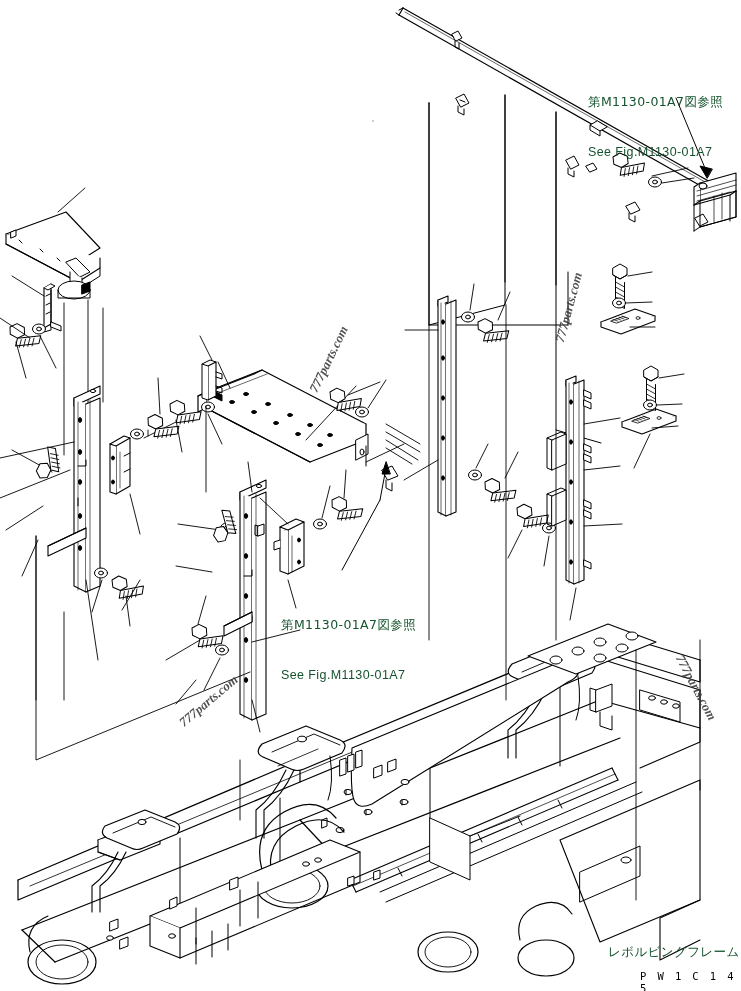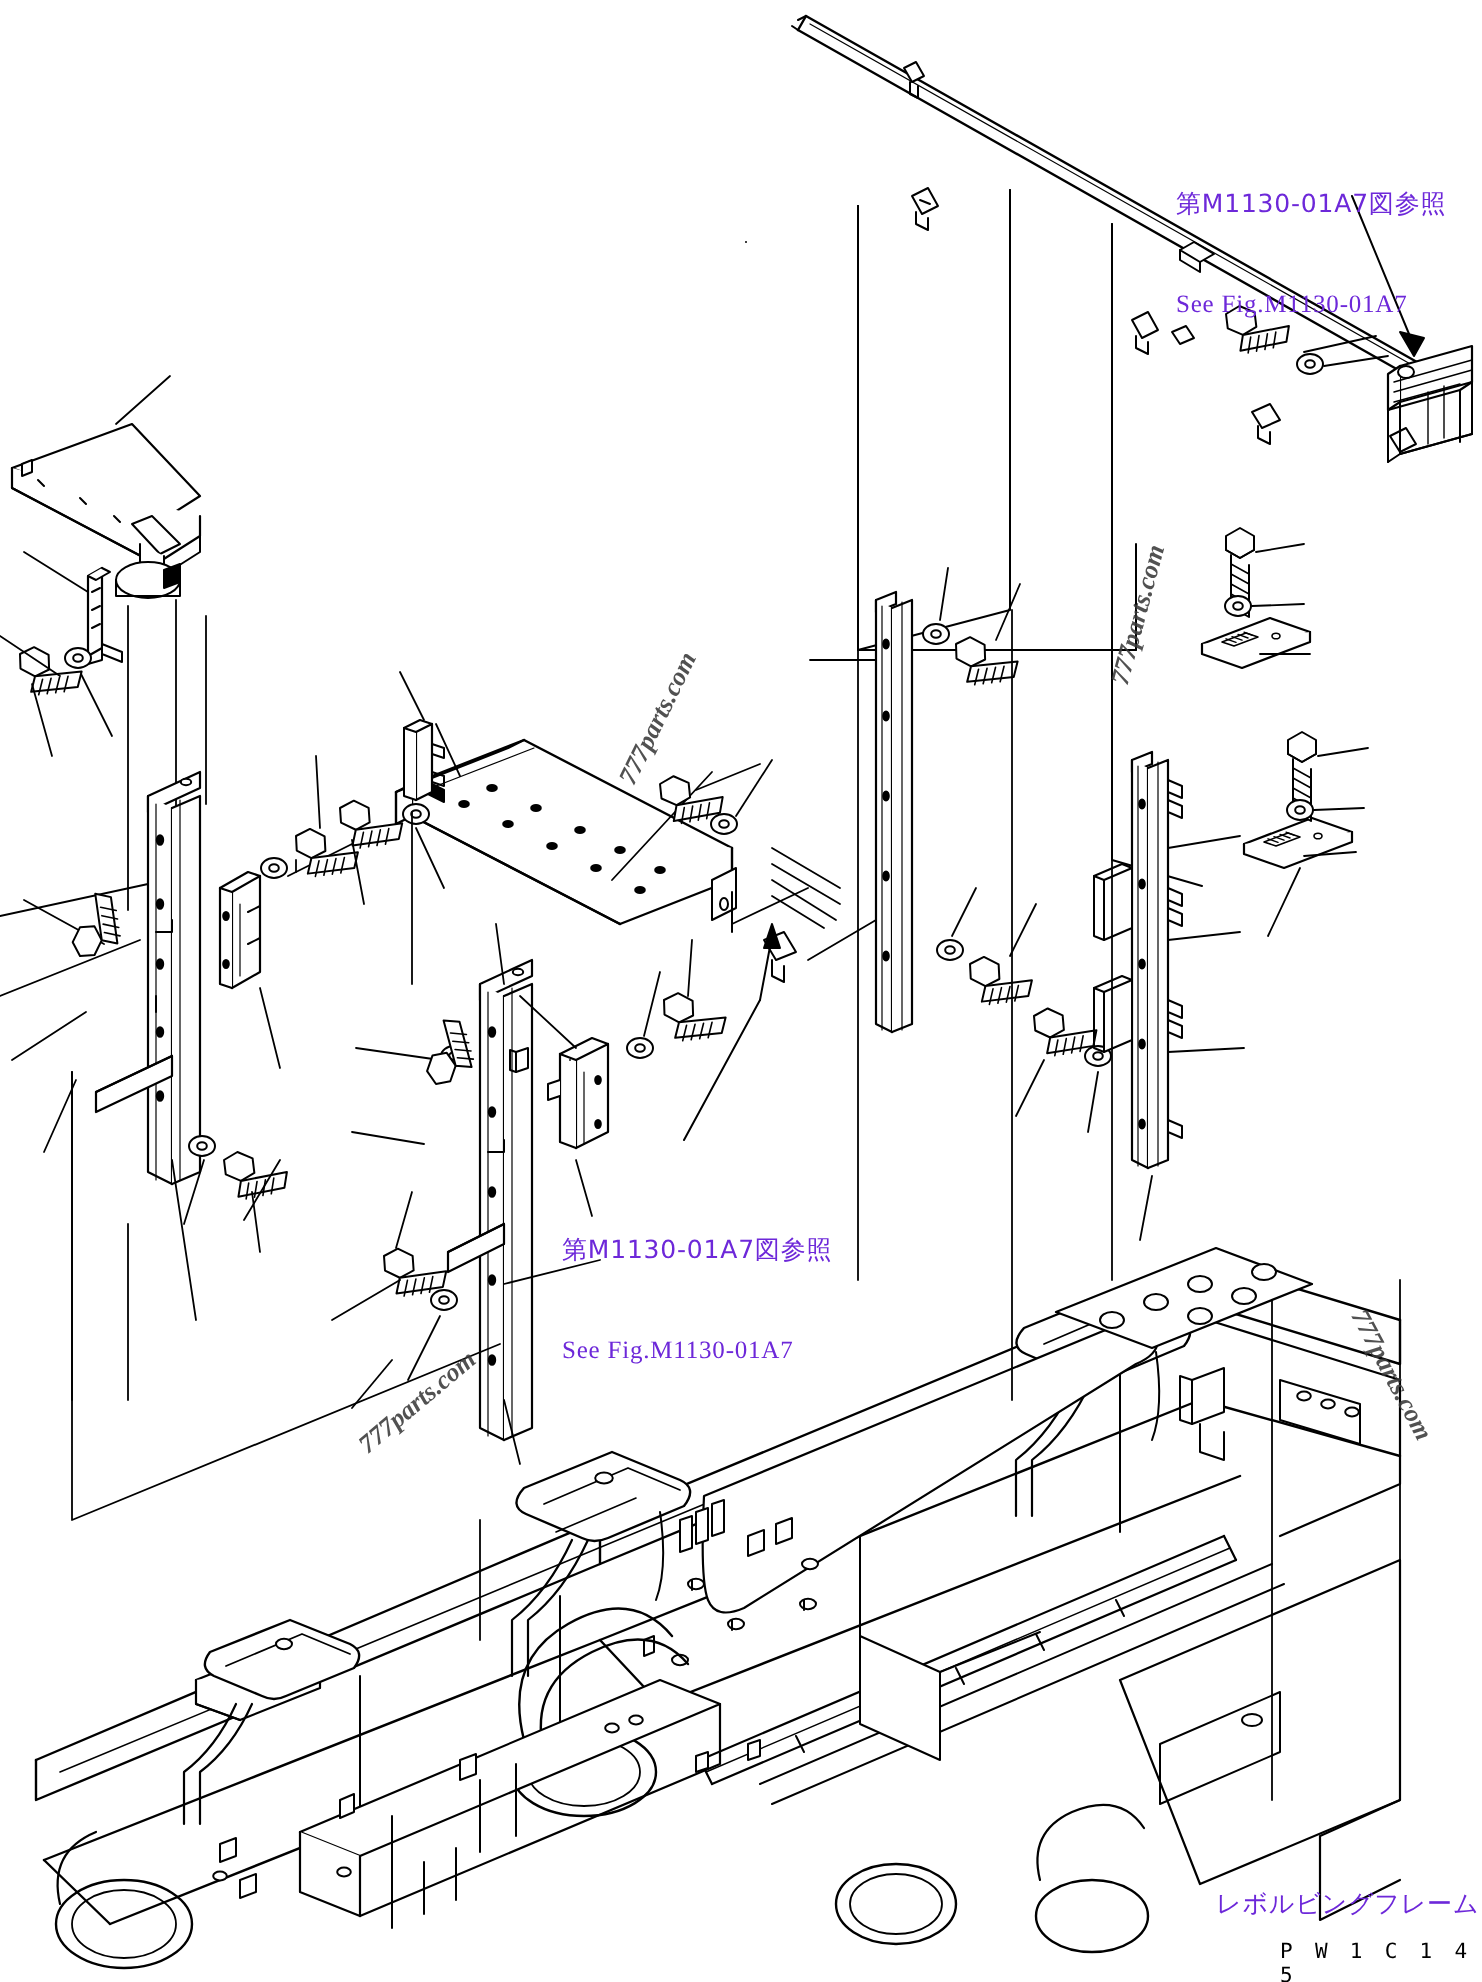--- a/index.html
+++ b/index.html
@@ -1,23 +1,23 @@
 <!DOCTYPE html>
 <html><head>
 <meta charset="utf-8">
 <title>Parts Diagram PW1C145</title>
 <style>
   html,body{margin:0;padding:0;background:#ffffff;}
   body{width:741px;height:991px;position:relative;overflow:hidden;
        font-family:"Liberation Mono","DejaVu Sans Mono",monospace;}
   #sheet{position:absolute;left:0;top:0;width:741px;height:991px;background:#fff;}
   svg.layer{position:absolute;left:0;top:0;width:741px;height:991px;}
-  .ann{position:absolute;white-space:pre;color:#6d28d9;}
+  .ann{position:absolute;white-space:pre;color:#14532d;}
   .ann .jp{font-family:"DejaVu Sans","Liberation Sans",sans-serif;font-size:12.5px;letter-spacing:.4px;line-height:15px;}
-  .ann .en{font-family:Liberation Serif, serif;font-size:12.5px;letter-spacing:.4px;line-height:15px;}
+  .ann .en{font-family:Liberation Sans, sans-serif;font-size:12.5px;letter-spacing:.4px;line-height:15px;}
   .code{position:absolute;font-family:"DejaVu Sans Mono","Liberation Mono",monospace;
         font-size:10.5px;letter-spacing:2.4px;color:#000;}
   .wm{position:absolute;color:#3a3a3a;font-family:"Liberation Serif","DejaVu Serif",serif;
       font-style:italic;font-weight:700;font-size:13px;white-space:nowrap;opacity:.88;
       transform-origin:0 0;}
 </style>
 </head>
 <body>
 
 <div id="sheet">

